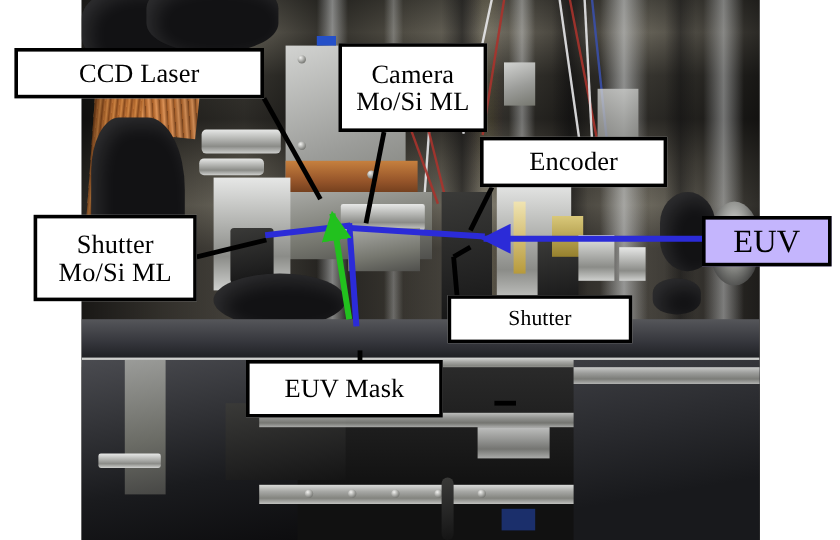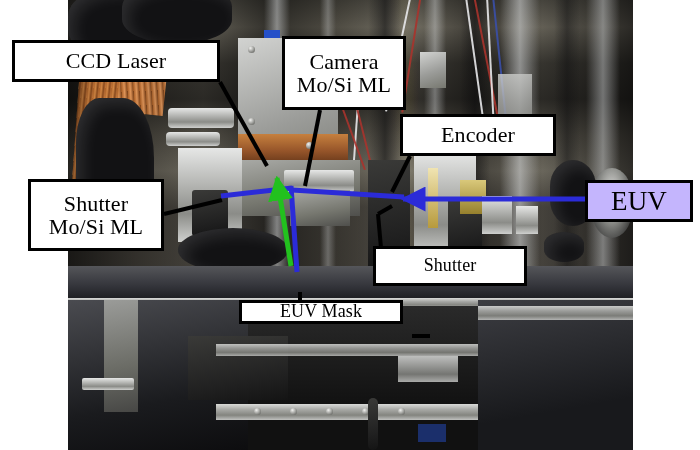--- a/index.html
+++ b/index.html
@@ -240,17 +240,17 @@
 
   <div class="label" style="left:400px;top:114px;width:156px;height:42px;font-size:22px;">Encoder</div>
 
   <div class="label" style="left:28px;top:179px;width:136px;height:72px;font-size:22px;">Shutter
 Mo/Si ML</div>
 
   <div class="label euv" style="left:585px;top:180px;width:108px;height:42px;font-size:27px;">EUV</div>
 
   <div class="label" style="left:373px;top:246px;width:154px;height:40px;font-size:18px;">Shutter</div>
 
-  <div class="label" style="left:205px;top:300px;width:164px;height:24px;font-size:18px;margin-left:34px;">EUV Mask</div>
+  <div class="label" style="left:205px;top:300px;width:164px;height:48px;font-size:22px;">EUV Mask</div>
 
 
 
 </div>
 
 </body></html>

